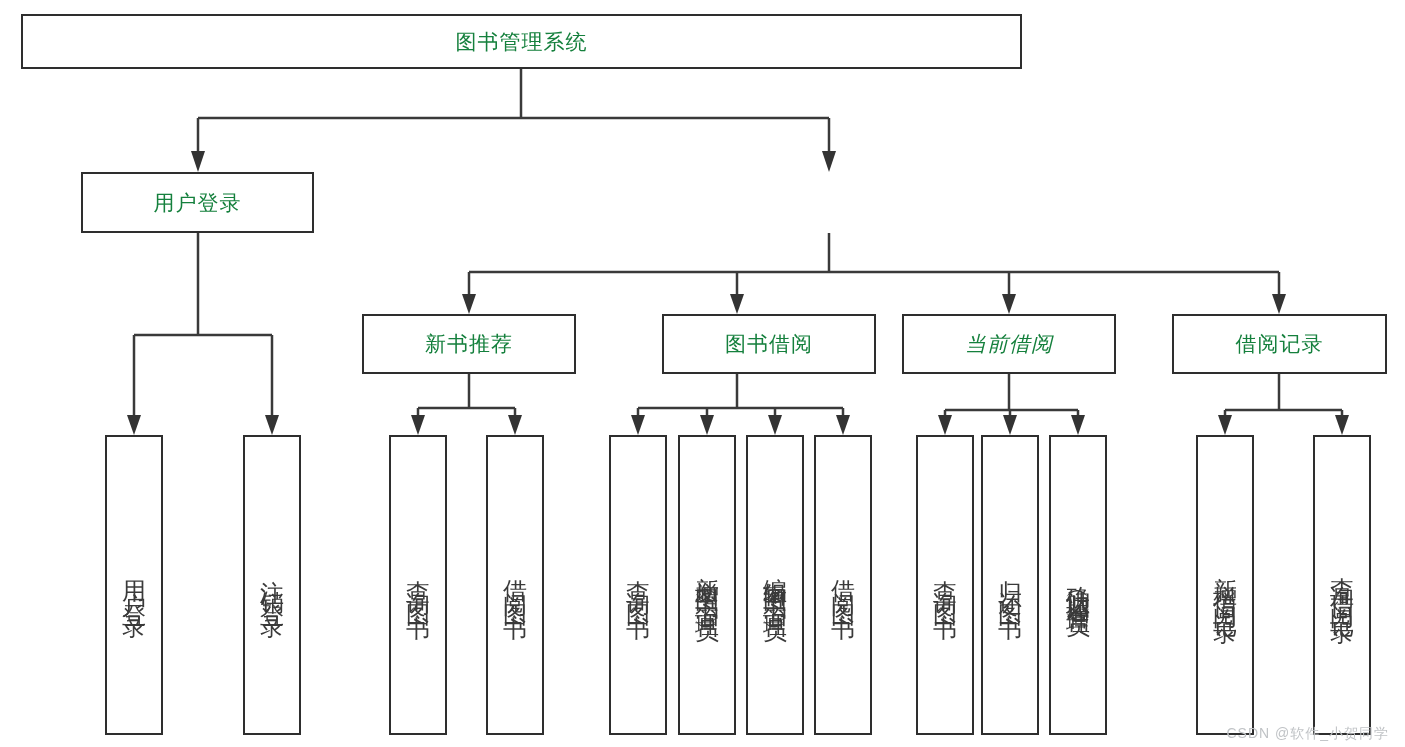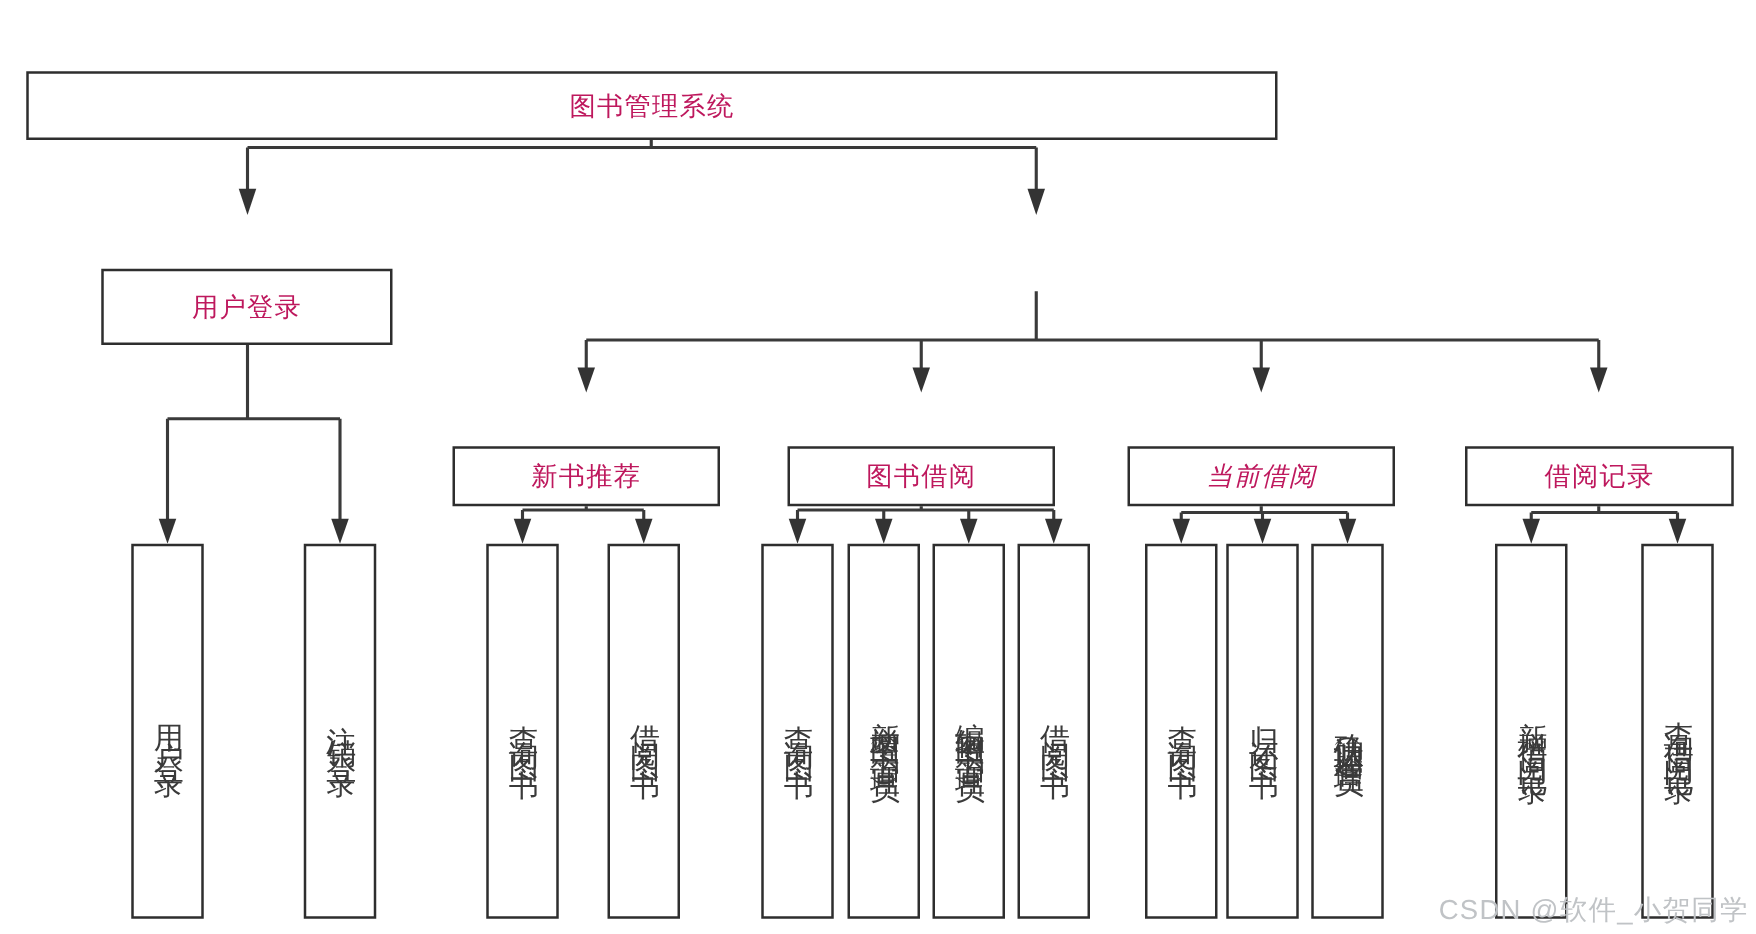--- a/index.html
+++ b/index.html
@@ -24,31 +24,30 @@
     pointer-events: none;
   }
   .node {
     position: absolute;
     box-sizing: border-box;
     border: 2.5px solid #2e2e2e;
     background: #ffffff;
     display: flex;
     align-items: center;
     justify-content: center;
-    color: #be185d;
+    color: #15803d;
     font-size: 21px;
     letter-spacing: 1px;
     white-space: nowrap;
-    margin-top: 43px;
   }
   .node.root {
     left: 21px; top: 14px; width: 1001px; height: 55px;
   }
   .node.lvl2 { top: 172px; height: 61px; }
-  .node.lvl3 { top: 314px; height: 48px; text-align: center; }
+  .node.lvl3 { top: 314px; height: 60px; text-align: center; }
   .leaf {
     position: absolute;
     top: 435px;
     height: 300px;
     width: 58px;
     box-sizing: border-box;
     border: 2.5px solid #2e2e2e;
     background: #ffffff;
     color: #3a3a3a;
     font-size: 24px;
@@ -58,23 +57,23 @@
     align-items: center;
     justify-content: center;
     line-height: 1;
   }
   .sp12 { letter-spacing: 12px; }
   .sp9  { letter-spacing: 9px; }
   .sp6  { letter-spacing: 6px; }
   .sp4  { letter-spacing: 4px; }
   .watermark {
     position: absolute;
-    right: 6px;
+    right: 16px;
     bottom: 4px;
-    font-size: 22px;
+    font-size: 14px;
     color: #c0c3c6;
     letter-spacing: 1px;
     font-family: "Liberation Sans", "DejaVu Sans", sans-serif;
   }
 </style>
 </head>
 <body>
 
 <div class="stage">
 
@@ -145,21 +144,21 @@
       <polygon points="1218,415 1232,415 1225,435"></polygon>
       <polygon points="1335,415 1349,415 1342,435"></polygon>
     </g>
   </svg>
 
   <div class="node root">图书管理系统</div>
 
   <div class="node lvl2" style="left:81px; width:233px;">用户登录</div>
 
   <div class="node lvl3" style="left:362px; width:214px;">新书推荐</div>
-  <div class="node lvl3" style="left:630px; width:214px;">图书借阅</div>
+  <div class="node lvl3" style="left:662px; width:214px;">图书借阅</div>
   <div class="node lvl3" style="left:902px; width:214px;font-style:italic;">当前借阅</div>
   <div class="node lvl3" style="left:1172px; width:215px;">借阅记录</div>
 
   <div class="leaf sp12" style="left:105px;">用户登录</div>
   <div class="leaf sp12" style="left:243px;">注销登录</div>
 
   <div class="leaf sp12" style="left:389px;">查询图书</div>
   <div class="leaf sp12" style="left:486px;">借阅图书</div>
 
   <div class="leaf sp12" style="left:609px;">查询图书</div>

